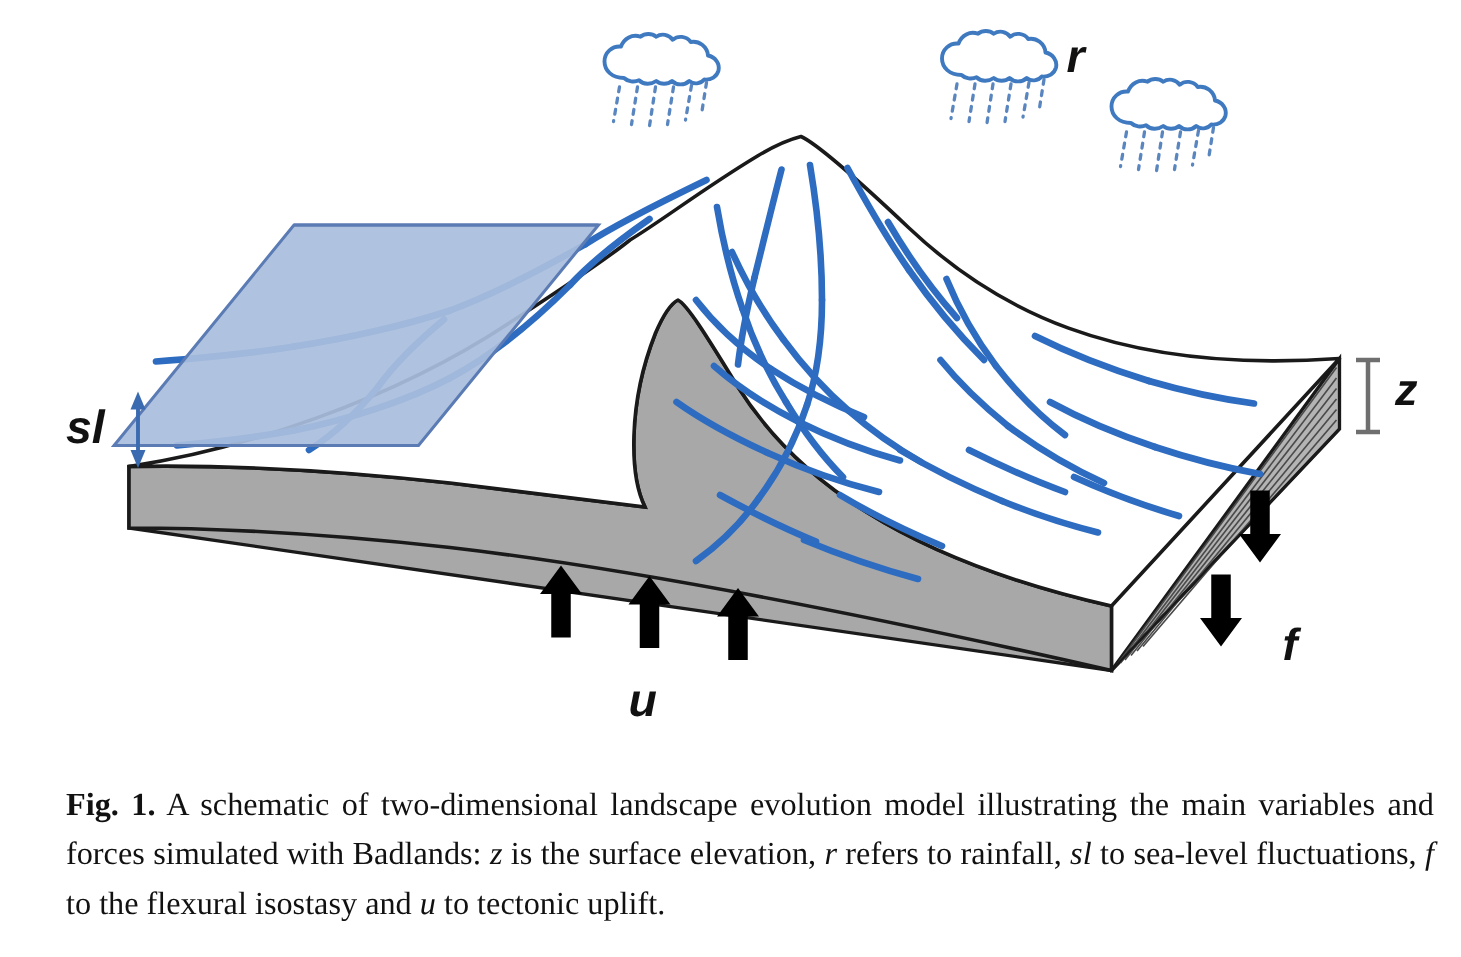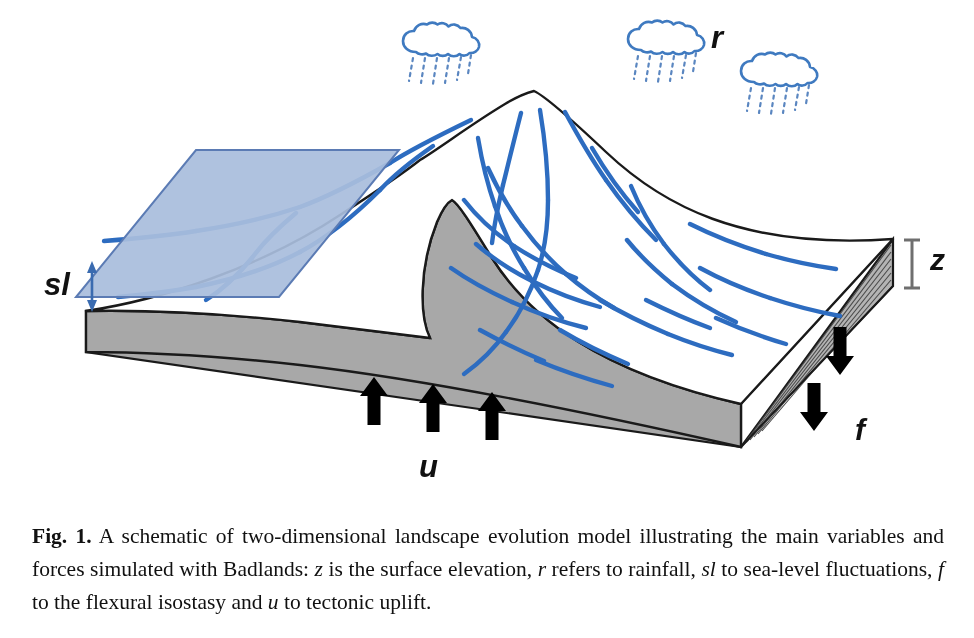--- a/index.html
+++ b/index.html
@@ -34,21 +34,21 @@
     height: 492px;
   }
   .svg-label {
     font-family: "Liberation Sans", "DejaVu Sans", sans-serif;
     font-style: italic;
     font-weight: 700;
     fill: #111111;
   }
   #caption-area {
     position: absolute;
-    left: 0;
+    left: 12px;
     top: 492px;
     width: 880px;
     height: 146px;
     text-decoration: underline;
   }
   #figure-caption {
     position: absolute;
     left: 32px;
     top: 6px;
     width: 912px;

